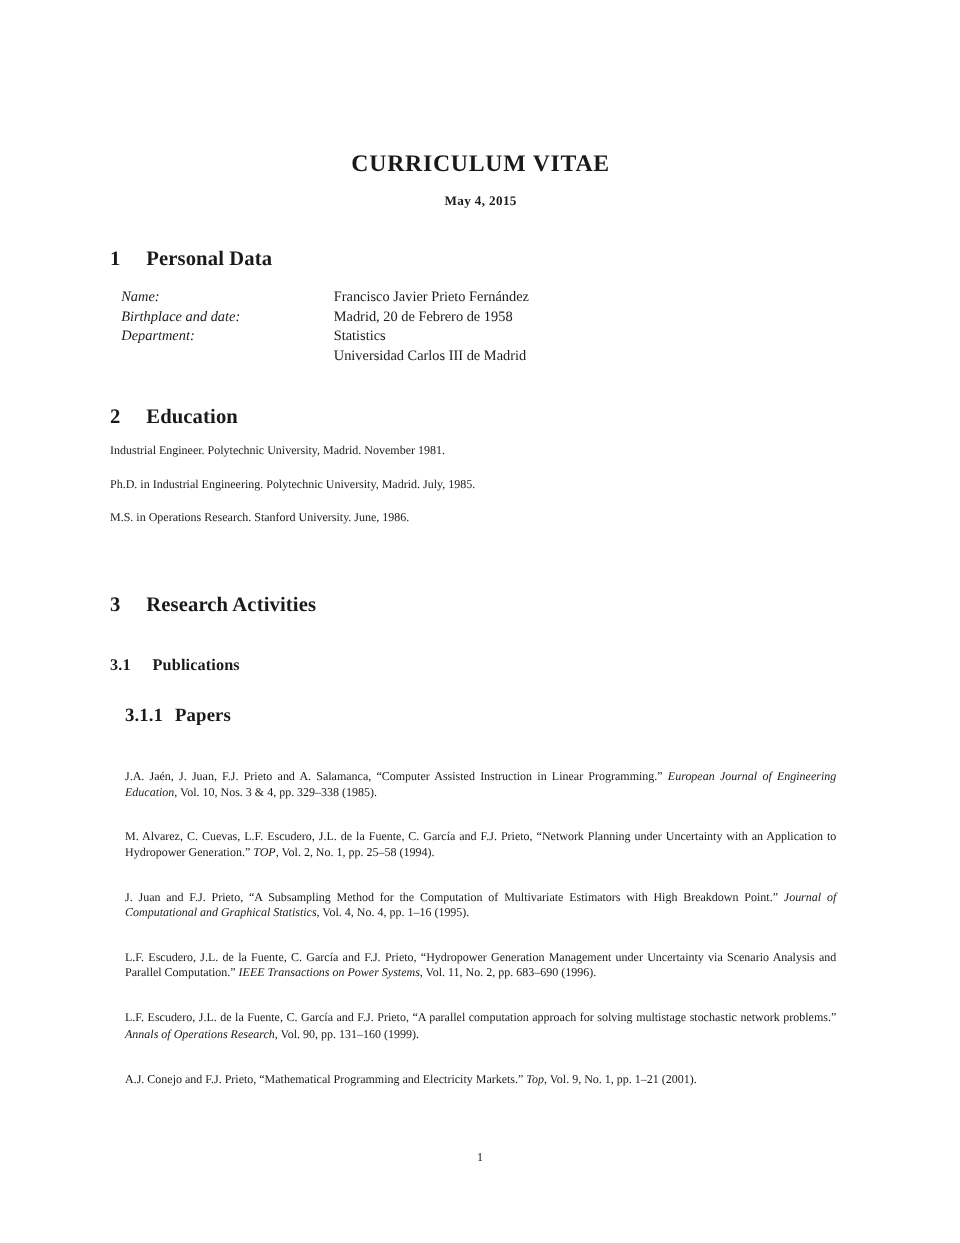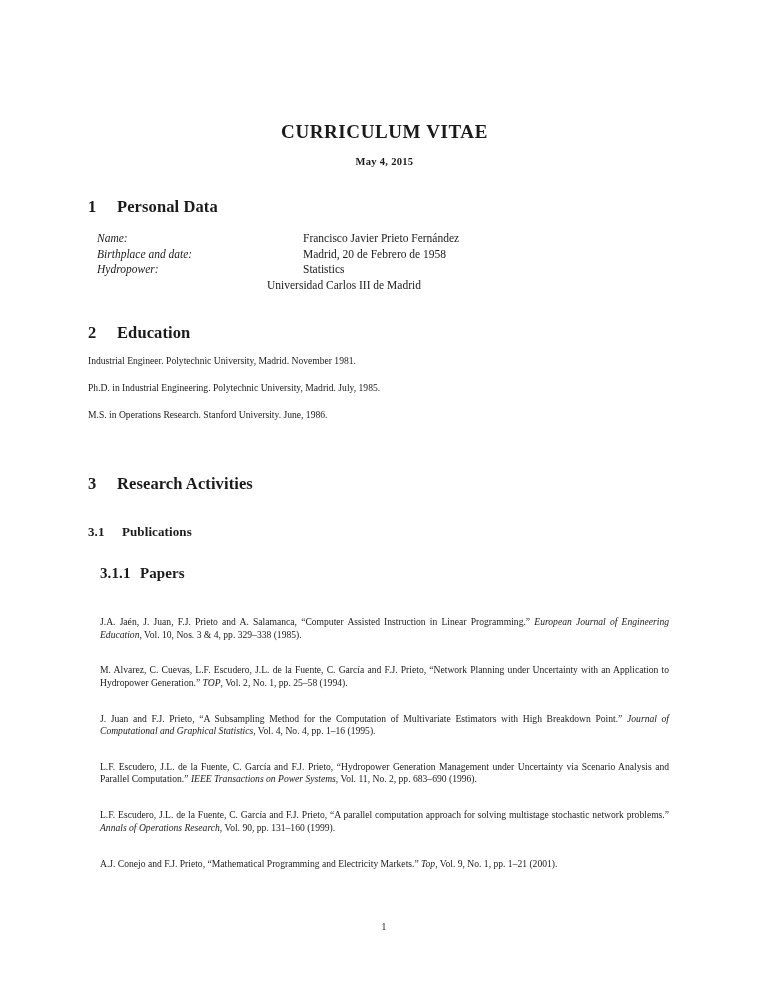--- a/index.html
+++ b/index.html
@@ -85,21 +85,20 @@
 
   
   .personal {
     padding-top: 14px;
     padding-left: 9px;
     font-size: 11.5px;
   }
   .personal-row {
     display: flex;
     line-height: 15.6px;
-    gap: 36px;
   }
   .personal-label {
     width: 170px;
     flex: 0 0 170px;
     font-style: italic;
   }
   .personal-value {
     flex: 1;
   }
   .personal-extra {
@@ -161,21 +160,21 @@
     <div class="personal">
       <div class="personal-row">
         <div class="personal-label">Name:</div>
         <div class="personal-value">Francisco Javier Prieto Fernández</div>
       </div>
       <div class="personal-row">
         <div class="personal-label">Birthplace and date:</div>
         <div class="personal-value">Madrid, 20 de Febrero de 1958</div>
       </div>
       <div class="personal-row">
-        <div class="personal-label">Hydropower:</div>
+        <div class="personal-label">Department:</div>
         <div class="personal-value">Statistics</div>
       </div>
       <div class="personal-extra">Universidad Carlos III de Madrid</div>
     </div>
 
     <h2 class="h1">
       <span class="num">2</span><span>Education</span>
     </h2>
 
     <div class="edu-list">

